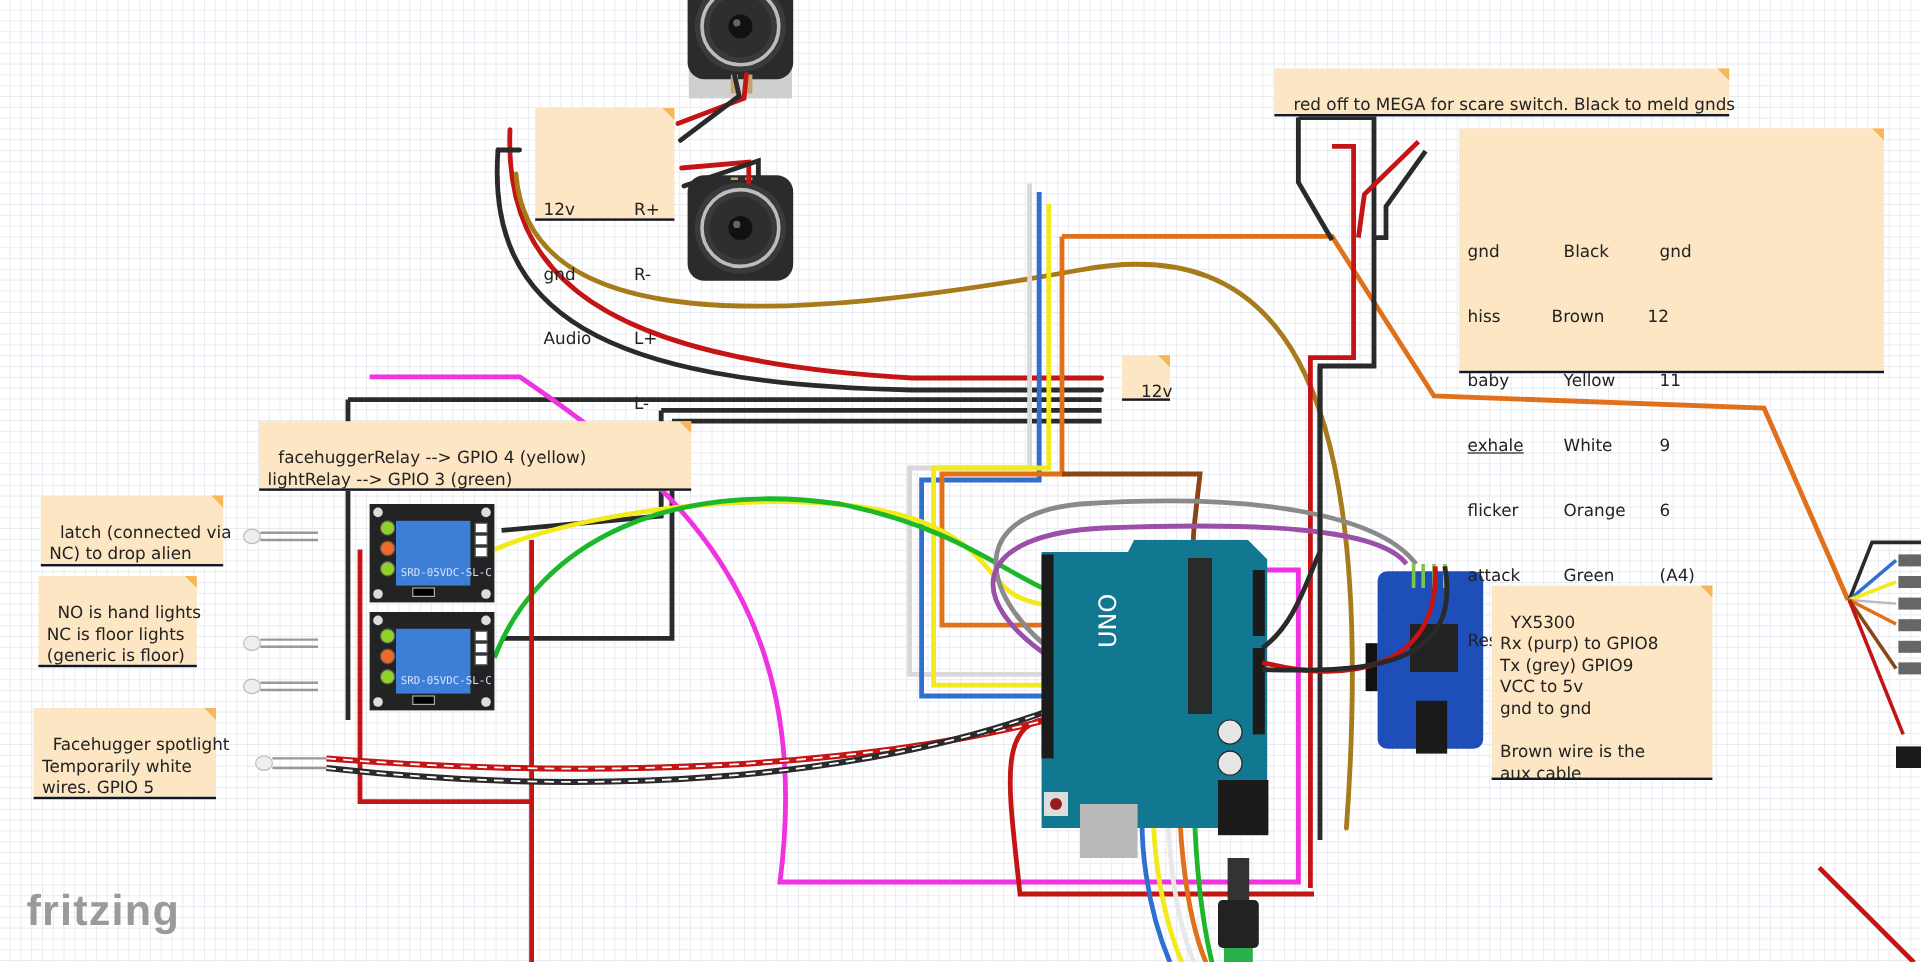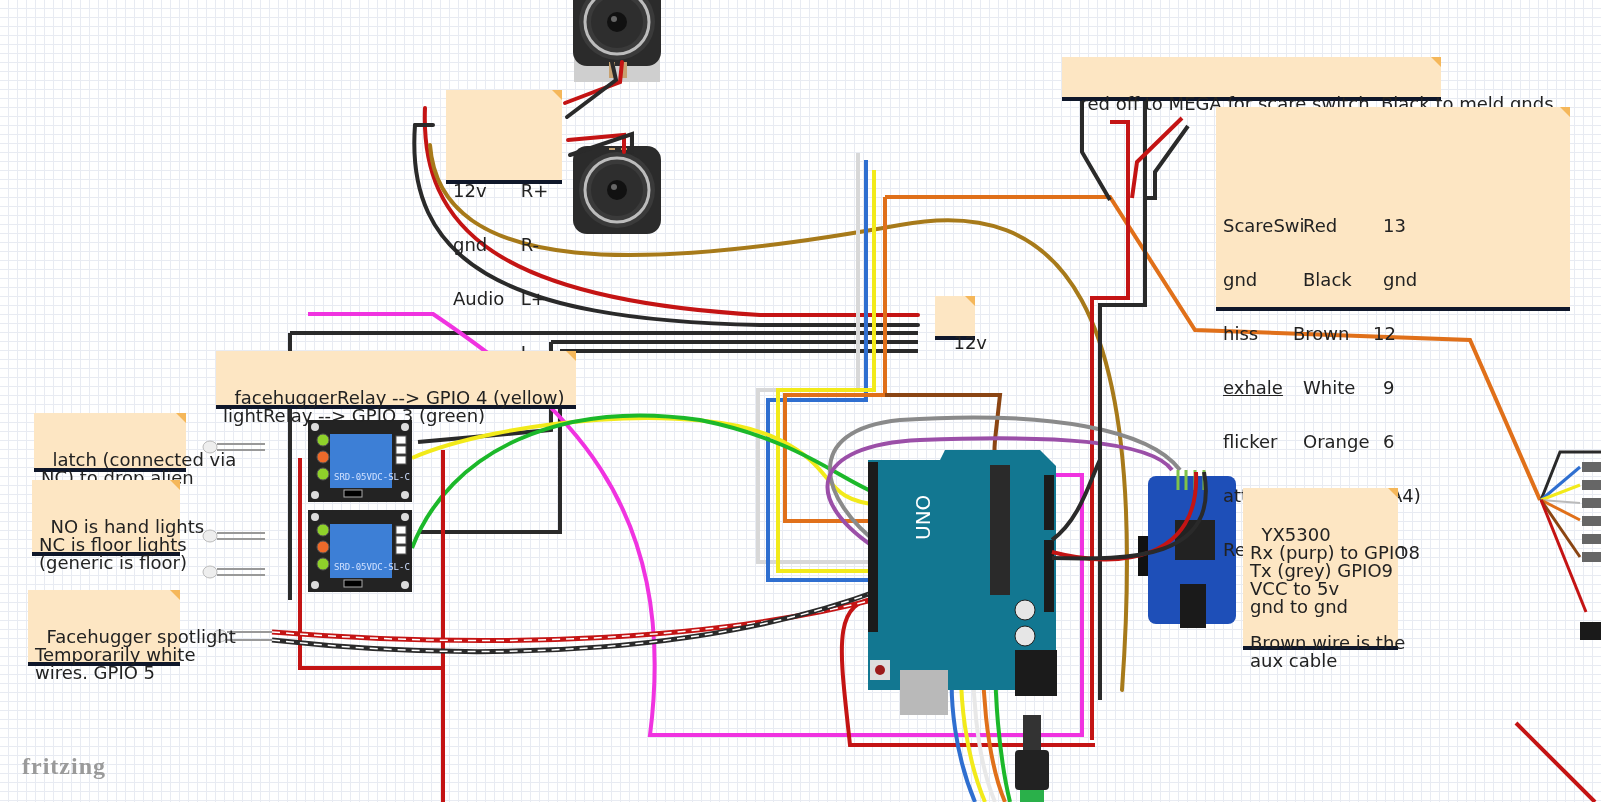--- a/index.html
+++ b/index.html
@@ -10,38 +10,38 @@
     background-image:
       linear-gradient(#e8ebf2 1px, transparent 1px),
       linear-gradient(90deg, #e8ebf2 1px, transparent 1px);
     background-size: 9px 9px, 9px 9px;
     background-position: -1px -1px;
   }
   #canvas { position:absolute; left:0; top:0; width:1601px; height:802px; }
   .note {
     position:absolute;
     background:#fde6c3;
-    border-bottom:4px solid #0f172a;
+    border-bottom:2px solid #0f172a;
     box-sizing:border-box;
     font-family:"DejaVu Sans", sans-serif;
-    font-size:18px; line-height:18px; color:#222;
-    padding:20px 7px;
+    font-size:14px; line-height:18px; color:#222;
+    padding:4px 7px;
     white-space:pre;
   }
   .note::after {
     content:""; position:absolute; right:0; top:0;
     width:0; height:0;
     border-left:10px solid transparent;
     border-top:10px solid #f5b75a;
   }
   .cols { display:flex; }
   .cols div { white-space:pre; }
   .logo {
     position:absolute; left:22px; bottom:22px;
-    font-family:Liberation Serif, serif; font-size:24px; color:#9a9a9a;
+    font-family:Liberation Sans, sans-serif; font-size:36px; color:#9a9a9a;
     letter-spacing:1px; font-weight:bold;
   }
 </style>
 </head>
 <body>
 
 <svg id="canvas" viewBox="0 0 1601 802" xmlns="http://www.w3.org/2000/svg">
   <defs>
     <g id="speaker">
       <rect x="-44" y="-44" width="88" height="88" rx="14" fill="#2b2b2b"></rect>
@@ -253,48 +253,48 @@
 <div class="note" style="left:216px;top:351px;width:360px;height:58px;">
   <span>facehuggerRelay --&gt; GPIO 4 (yellow)
 lightRelay --&gt; GPIO 3 (green)</span>
 </div>
 
 <div class="note" style="left:34px;top:413px;width:152px;height:59px;">
   <span>latch (connected via
 NC) to drop alien</span>
 </div>
 
-<div class="note" style="left:32px;top:480px;width:148px;height:76px;">
+<div class="note" style="left:32px;top:480px;width:132px;height:76px;">
   <span>NO is hand lights
 NC is floor lights
 (generic is floor)</span>
 </div>
 
 <div class="note" style="left:28px;top:590px;width:152px;height:76px;">
   <span>Facehugger spotlight
 Temporarily white
 wires. GPIO 5</span>
 </div>
 
 <div class="note" style="left:1062px;top:57px;width:379px;height:40px;">
   <span>red off to MEGA for scare switch. Black to meld gnds</span>
 </div>
 
 <div class="note" style="left:1216px;top:107px;width:354px;height:204px;">
   <div style="height:18px;"></div>
-  <div class="cols"><div style="width:80px;">ScareSwi</div><div style="width:80px;">Red</div><div>13</div></div>
   <div class="cols"><div style="width:80px;">gnd</div><div style="width:80px;">Black</div><div>gnd</div></div>
   <div class="cols"><div style="width:70px;">hiss</div><div style="width:80px;">Brown</div><div>12</div></div>
+  <div class="cols"><div style="width:80px;">baby</div><div style="width:80px;">Yellow</div><div>11</div></div>
   <div class="cols"><div style="width:80px;text-decoration:underline;">exhale</div><div style="width:80px;">White</div><div>9</div></div>
   <div class="cols"><div style="width:80px;">flicker</div><div style="width:80px;">Orange</div><div>6</div></div>
   <div class="cols"><div style="width:80px;">attack</div><div style="width:80px;">Green</div><div>(A4)</div></div>
   <div class="cols"><div style="width:80px;">Reset</div><div style="width:80px;">Brown</div><div>en</div></div>
 </div>
 
-<div class="note" style="left:1243px;top:488px;width:155px;height:162px;">
+<div class="note" style="left:1243px;top:488px;width:184px;height:162px;">
   <span>YX5300
 Rx (purp) to GPIO8
 Tx (grey) GPIO9
 VCC to 5v
 gnd to gnd
 
 Brown wire is the
 aux cable</span>
 </div>
 

